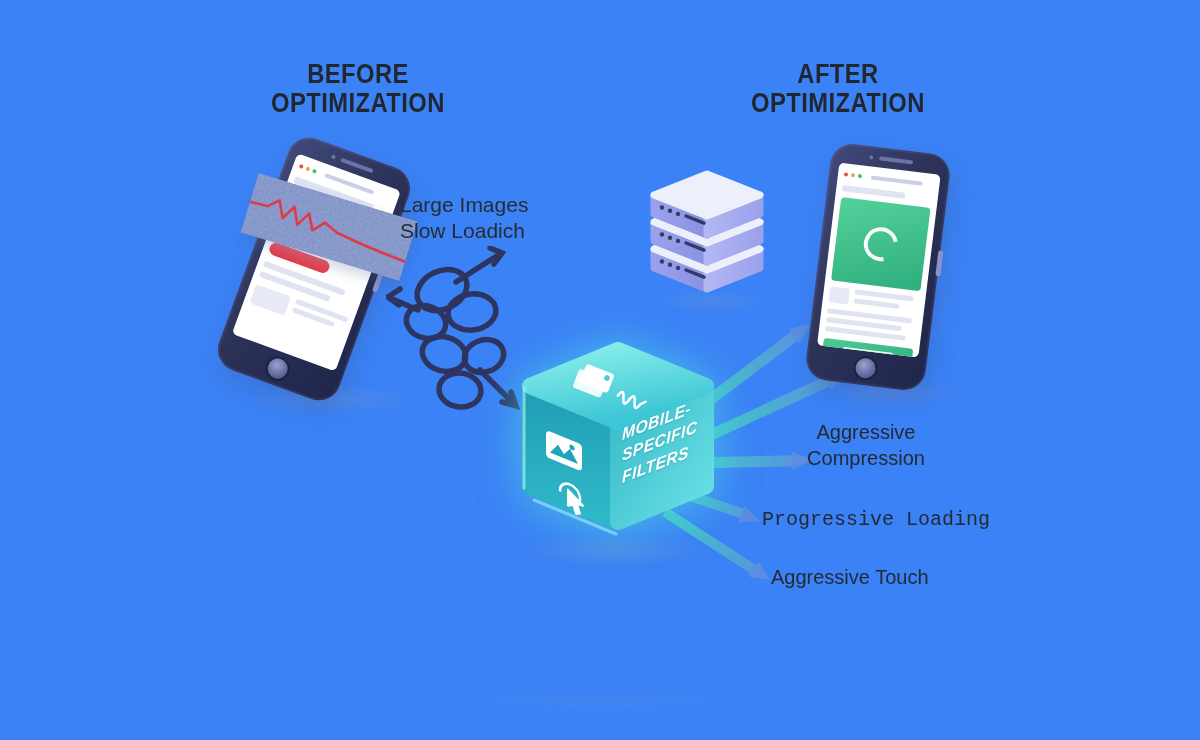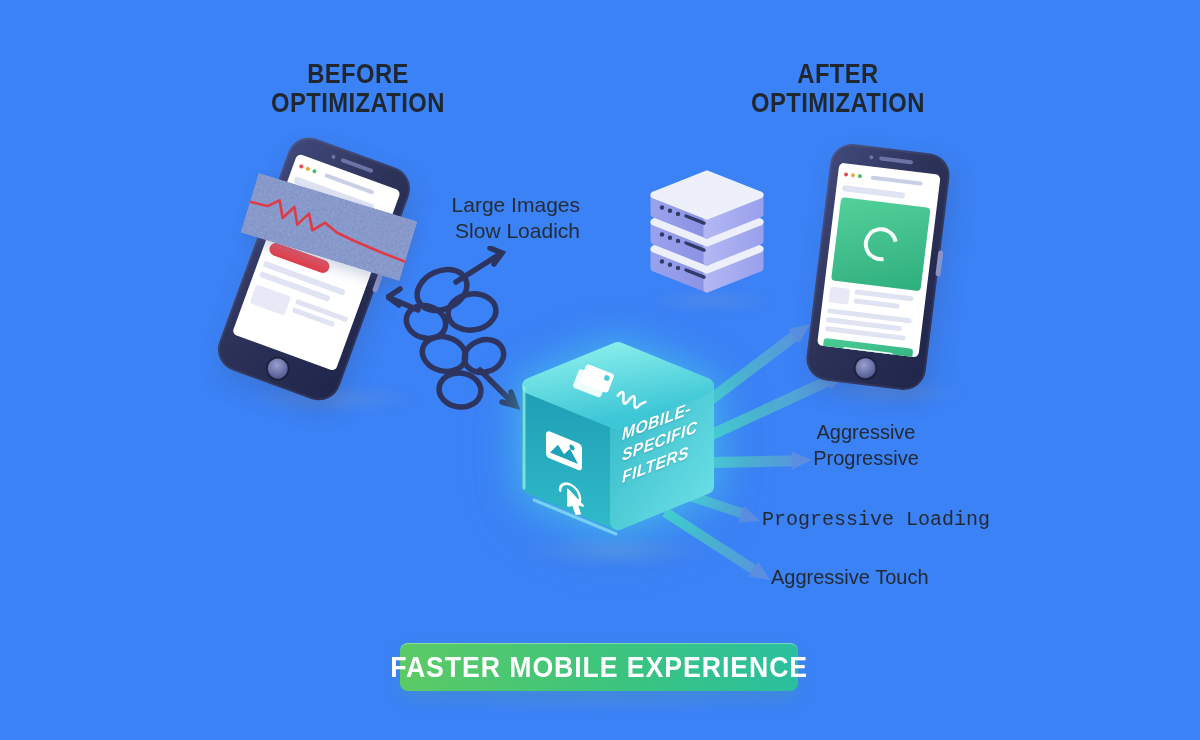--- a/index.html
+++ b/index.html
@@ -59,21 +59,21 @@
     background:linear-gradient(160deg,#52d19a 0%,#2fae7e 100%); }
   .ring { position:absolute; left:50%; top:50%; width:34px; height:34px; margin:-17px 0 0 -17px;
     border:4px solid rgba(255,255,255,.95); border-right-color:transparent;
     border-radius:50%; transform:rotate(28deg); }
   .green-btn { position:relative; height:16px; border-radius:3px;
     background:linear-gradient(160deg,#4ccb94,#2fb180); }
   .green-btn .dash { position:absolute; left:50%; top:50%; width:55%; height:3px;
     transform:translate(-50%,-50%); border-radius:2px; background:#fff; opacity:.9; }
 
   
-  .note { position:absolute; color:#262c36; font-size:21px; line-height:1.25; text-align:right; }
+  .note { position:absolute; color:#262c36; font-size:21px; line-height:1.25; text-align:left; }
   .note-problem { left:400px; top:192px; width:180px; }
   .out-label { position:absolute; color:#242a33; font-size:20px; line-height:1.3; }
   .out-aggressive { left:786px; top:419px; width:160px; text-align:center; }
   .out-progressive { left:762px; top:507px;font-family:Liberation Mono, monospace; }
   .out-optimized { left:771px; top:564px; }
 
   
   .cube-wrap { position:absolute; left:498px; top:328px; width:240px; height:262px;
     filter:drop-shadow(0 0 20px rgba(78,220,232,.55)) drop-shadow(0 12px 22px rgba(70,180,215,.28)); }
   .cube-label { position:absolute; left:622px; top:424px; width:84px;
@@ -311,21 +311,18 @@
       <div class="ln" style="width:84%;height:5px;margin-bottom:4px;"></div>
       <div class="ln" style="width:90%;height:5px;margin-bottom:7px;"></div>
       <div class="green-btn">
         <div class="dash"></div>
       </div>
     </div>
     <div class="home"></div>
   </div>
 
   <div class="out-label out-aggressive ml">Aggressive
-Progressive</div>
+Compression</div>
   <div class="out-label out-progressive">Progressive Loading</div>
   <div class="out-label out-optimized">Aggressive Touch</div>
 
-  <div class="banner">
-    <span class="banner-text">FASTER MOBILE EXPERIENCE</span>
-  </div>
 
 </div>
 
 </body></html>

